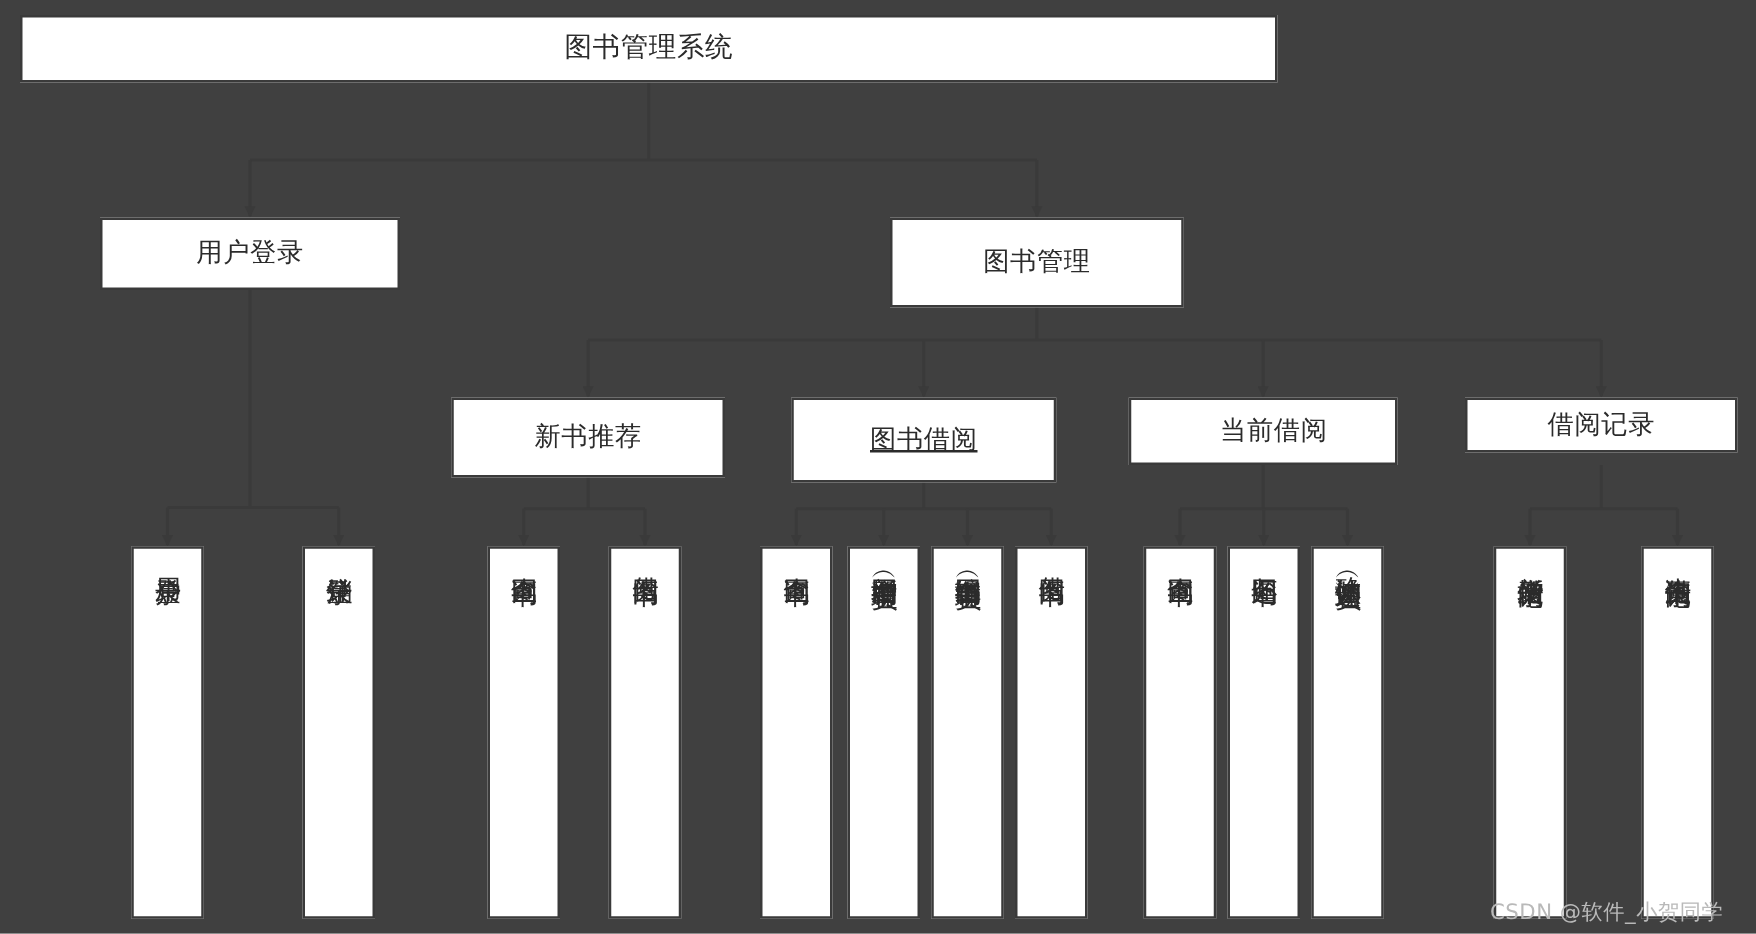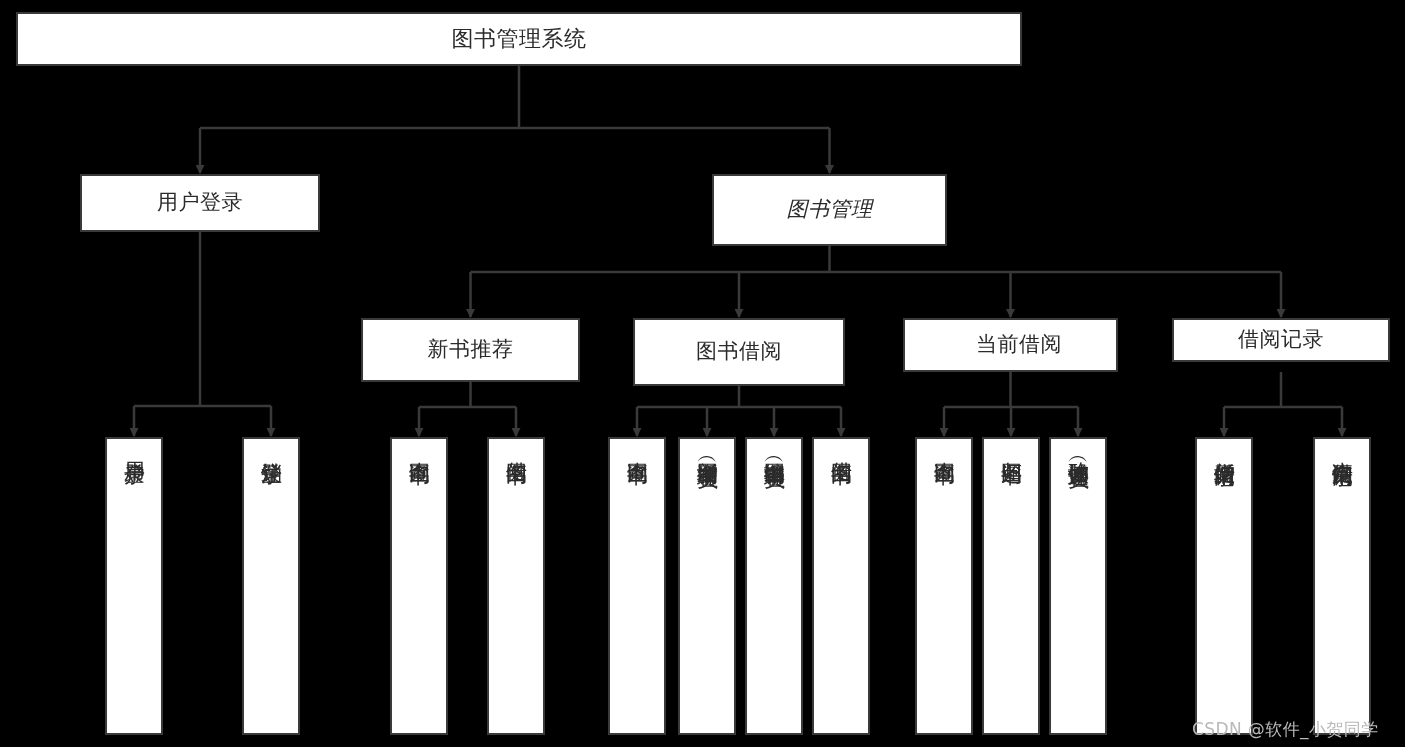--- a/index.html
+++ b/index.html
@@ -8,21 +8,21 @@
     padding: 0;
     background: #ffffff;
   }
   body {
     font-family: "DejaVu Sans", "Liberation Sans", sans-serif;
   }
   #diagram-root {
     position: relative;
     width: 1405px;
     height: 747px;
-    background: #000000;
+    background: #404040;
     overflow: hidden;
   }
   #edge-layer {
     position: absolute;
     left: 0;
     top: 0;
     width: 1405px;
     height: 747px;
     pointer-events: none;
   }
@@ -119,27 +119,27 @@
       </g>
   </svg>
 
   <div id="node-layer">
       <div class="node horiz root" id="node-root" style="left: 16px; top: 12px; width: 1006px; height: 54px; border-color: rgb(58, 58, 58);">
         <span class="node-label" style="color: rgb(43, 43, 43);">图书管理系统</span>
       </div>
       <div class="node horiz" id="node-l1_user_login" style="left: 80px; top: 174px; width: 240px; height: 58px; border-color: rgb(58, 58, 58);">
         <span class="node-label" style="color: rgb(43, 43, 43);">用户登录</span>
       </div>
-      <div class="node horiz" id="node-l1_book_manage" style="left: 712px; top: 174px; width: 235px; height: 72px; border-color: rgb(58, 58, 58); font-style: italic;">
+      <div class="node horiz" id="node-l1_book_manage" style="left: 712px; top: 174px; width: 235px; height: 72px; border-color: rgb(58, 58, 58);">
         <span class="node-label" style="color: rgb(43, 43, 43);">图书管理</span>
       </div>
       <div class="node horiz" id="node-l2_new_book" style="left: 361px; top: 318px; width: 219px; height: 64px; border-color: rgb(58, 58, 58);">
         <span class="node-label" style="color: rgb(43, 43, 43);">新书推荐</span>
       </div>
-      <div class="node horiz" id="node-l2_borrow" style="left: 633px; top: 318px; width: 212px; height: 68px; border-color: rgb(58, 58, 58);">
+      <div class="node horiz" id="node-l2_borrow" style="left: 633px; top: 318px; width: 212px; height: 68px; border-color: rgb(58, 58, 58); text-decoration: underline;">
         <span class="node-label" style="color: rgb(43, 43, 43);">图书借阅</span>
       </div>
       <div class="node horiz" id="node-l2_current" style="left: 903px; top: 318px; width: 215px; height: 54px; border-color: rgb(58, 58, 58); padding-left: 17px;">
         <span class="node-label" style="color: rgb(43, 43, 43);">当前借阅</span>
       </div>
       <div class="node horiz" id="node-l2_record" style="left: 1172px; top: 318px; width: 218px; height: 44px; border-color: rgb(58, 58, 58);">
         <span class="node-label" style="color: rgb(43, 43, 43);">借阅记录</span>
       </div>
       <div class="node vert" id="node-leaf_user_login" style="left: 105px; top: 437px; width: 58px; height: 298px; border-color: rgb(58, 58, 58);">
         <span class="node-label" style="color: rgb(43, 43, 43);">用户登录</span>

